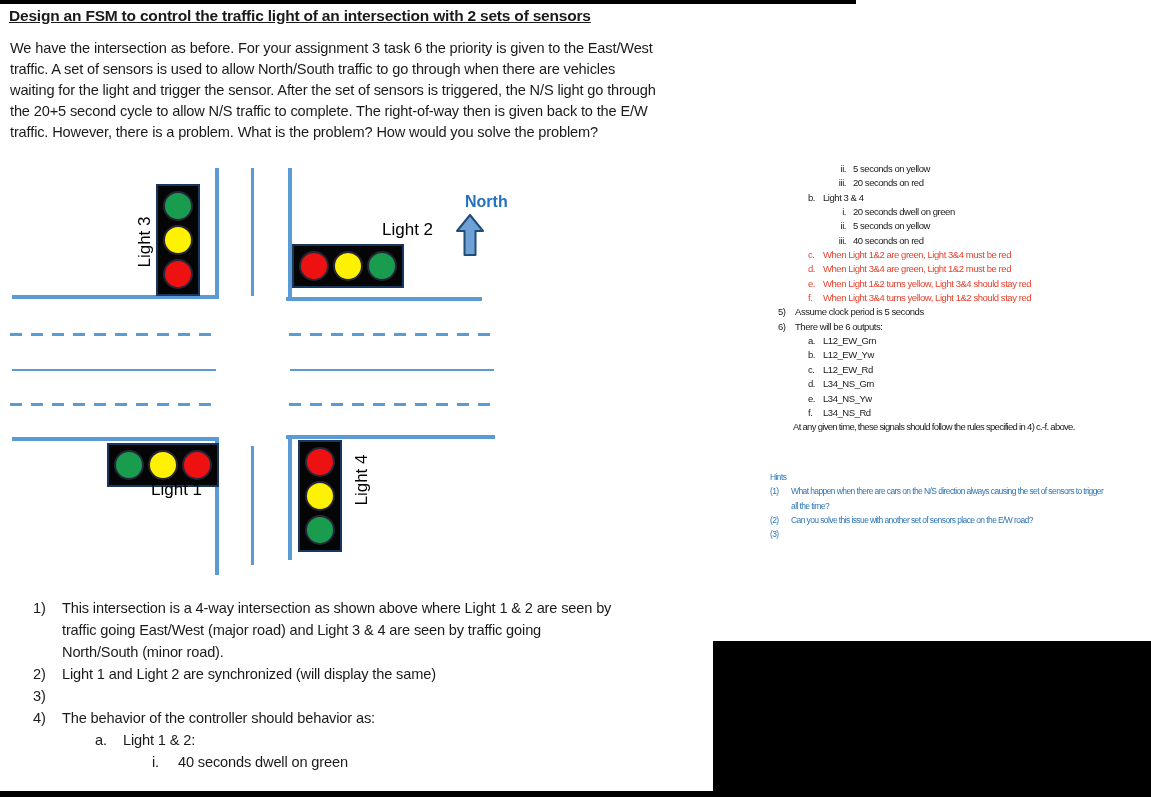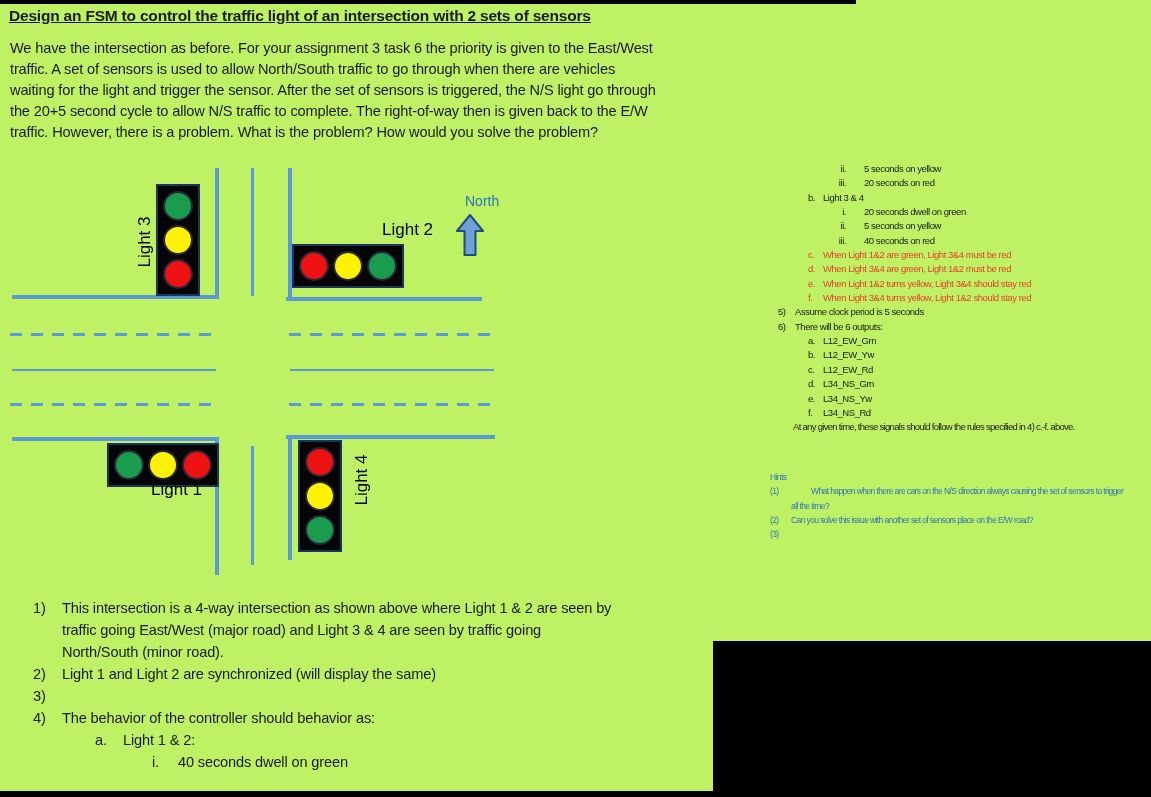--- a/index.html
+++ b/index.html
@@ -1,45 +1,45 @@
 <!DOCTYPE html>
 <html><head>
 <meta charset="utf-8">
 <style>
   html,body{margin:0;padding:0;background:#e9e9e9;}
-  #page{position:relative;width:1151px;height:797px;background:#bef264;overflow:hidden;
+  #page{position:relative;width:1151px;height:797px;background:#ffffff;overflow:hidden;
         font-family:"Liberation Sans",sans-serif;color:#1a1a1a;}
 
   .abs{position:absolute;}
 
   
   .title{left:9px;top:7px;font-size:15.5px;font-weight:bold;text-decoration:underline;
          letter-spacing:-0.2px;white-space:nowrap;}
   .intro{left:10px;top:38px;font-size:14.6px;line-height:21px;letter-spacing:-0.15px;}
   .intro div{white-space:nowrap;}
 
   
   .road{background:var(--road);}
   .dash{height:3px;background:repeating-linear-gradient(90deg,var(--road) 0 12px,transparent 12px 21px);}
-  .north-label{font-size:14px;color:var(--northblue);font-weight:400;white-space:nowrap;}
+  .north-label{font-size:16px;color:var(--northblue);font-weight:700;white-space:nowrap;}
 
   .tl{background:#050505;border:2px solid #17375e;display:flex;gap:4px;padding:5px;box-sizing:border-box;}
   .tl.h{flex-direction:row;}
   .tl.v{flex-direction:column;}
   .lamp{width:30px;height:30px;border-radius:50%;border:2px solid #26263a;box-sizing:border-box;flex:none;}
   .tl-label{font-size:17px;color:#000;white-space:nowrap;}
   .rot{width:100px;height:20px;text-align:center;transform:rotate(-90deg);}
 
   
   .spec{left:760px;top:162px;width:391px;font-size:9.5px;letter-spacing:-0.45px;}
   .spec .row{display:flex;line-height:14.35px;white-space:nowrap;}
   .spec .m{flex:none;}
   .lv1 .m{margin-left:18px;width:17px;}
   .lv2 .m{margin-left:48px;width:15px;}
-  .lv3 .m{margin-left:64px;width:22px;text-align:right;margin-right:18px;}
+  .lv3 .m{margin-left:64px;width:22px;text-align:right;margin-right:7px;}
   .note{margin-left:33px;letter-spacing:-0.7px;}
   .red{color:var(--redtext);}
 
   
   .hints{left:760px;top:470px;width:391px;font-size:8.5px;letter-spacing:-0.6px;
          color:var(--hintblue);}
   .hints .hrow{display:flex;line-height:14.3px;}
   .hints .m{flex:none;margin-left:10px;width:21px;}
   .hints .hl{white-space:nowrap;line-height:14.3px;}
 
@@ -209,21 +209,21 @@
       </div>
   </div>
 
   <div class="abs hints">
     <div class="hrow">
         <span style="margin-left:10px;">Hints</span>
       </div>
     <div class="hrow">
       <span class="m">(1)</span>
       <span>
-        <span class="hl" style="display:block;margin-left:20px;">What happen when there are cars on the N/S direction always causing the set of sensors to trigger</span>
+        <span class="hl" style="display:block;">What happen when there are cars on the N/S direction always causing the set of sensors to trigger</span>
         <span class="hl" style="display:block;">all the time?</span>
       </span>
     </div>
     <div class="hrow">
       <span class="m">(2)</span>
       <span>
         <span class="hl" style="display:block;">Can you solve this issue with another set of sensors place on the E/W road?</span>
       </span>
     </div>
     <div class="hrow">

